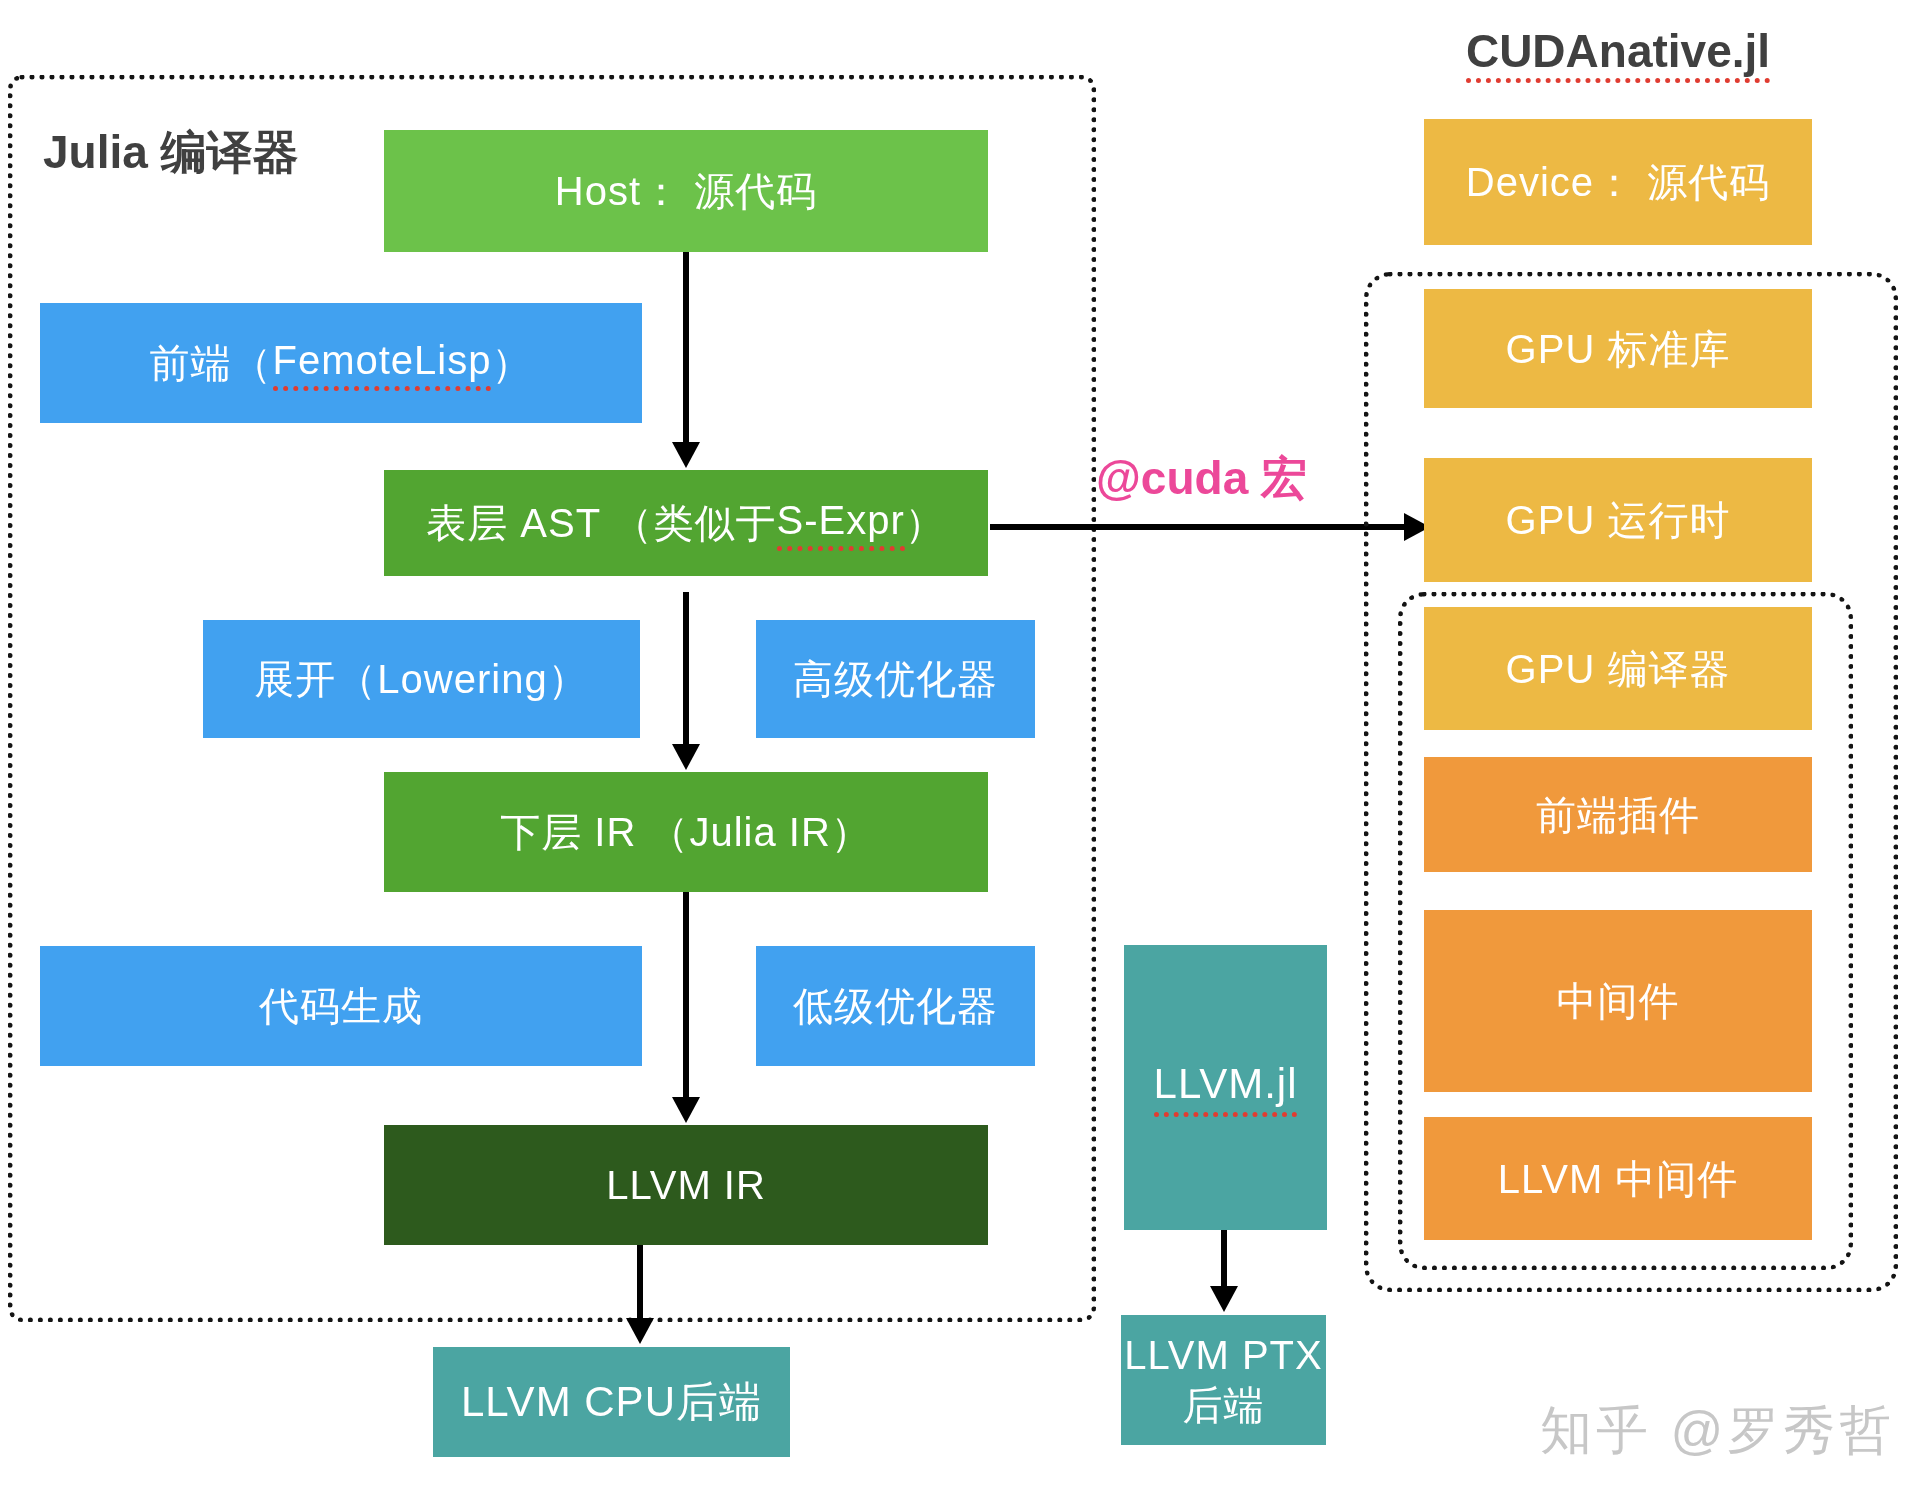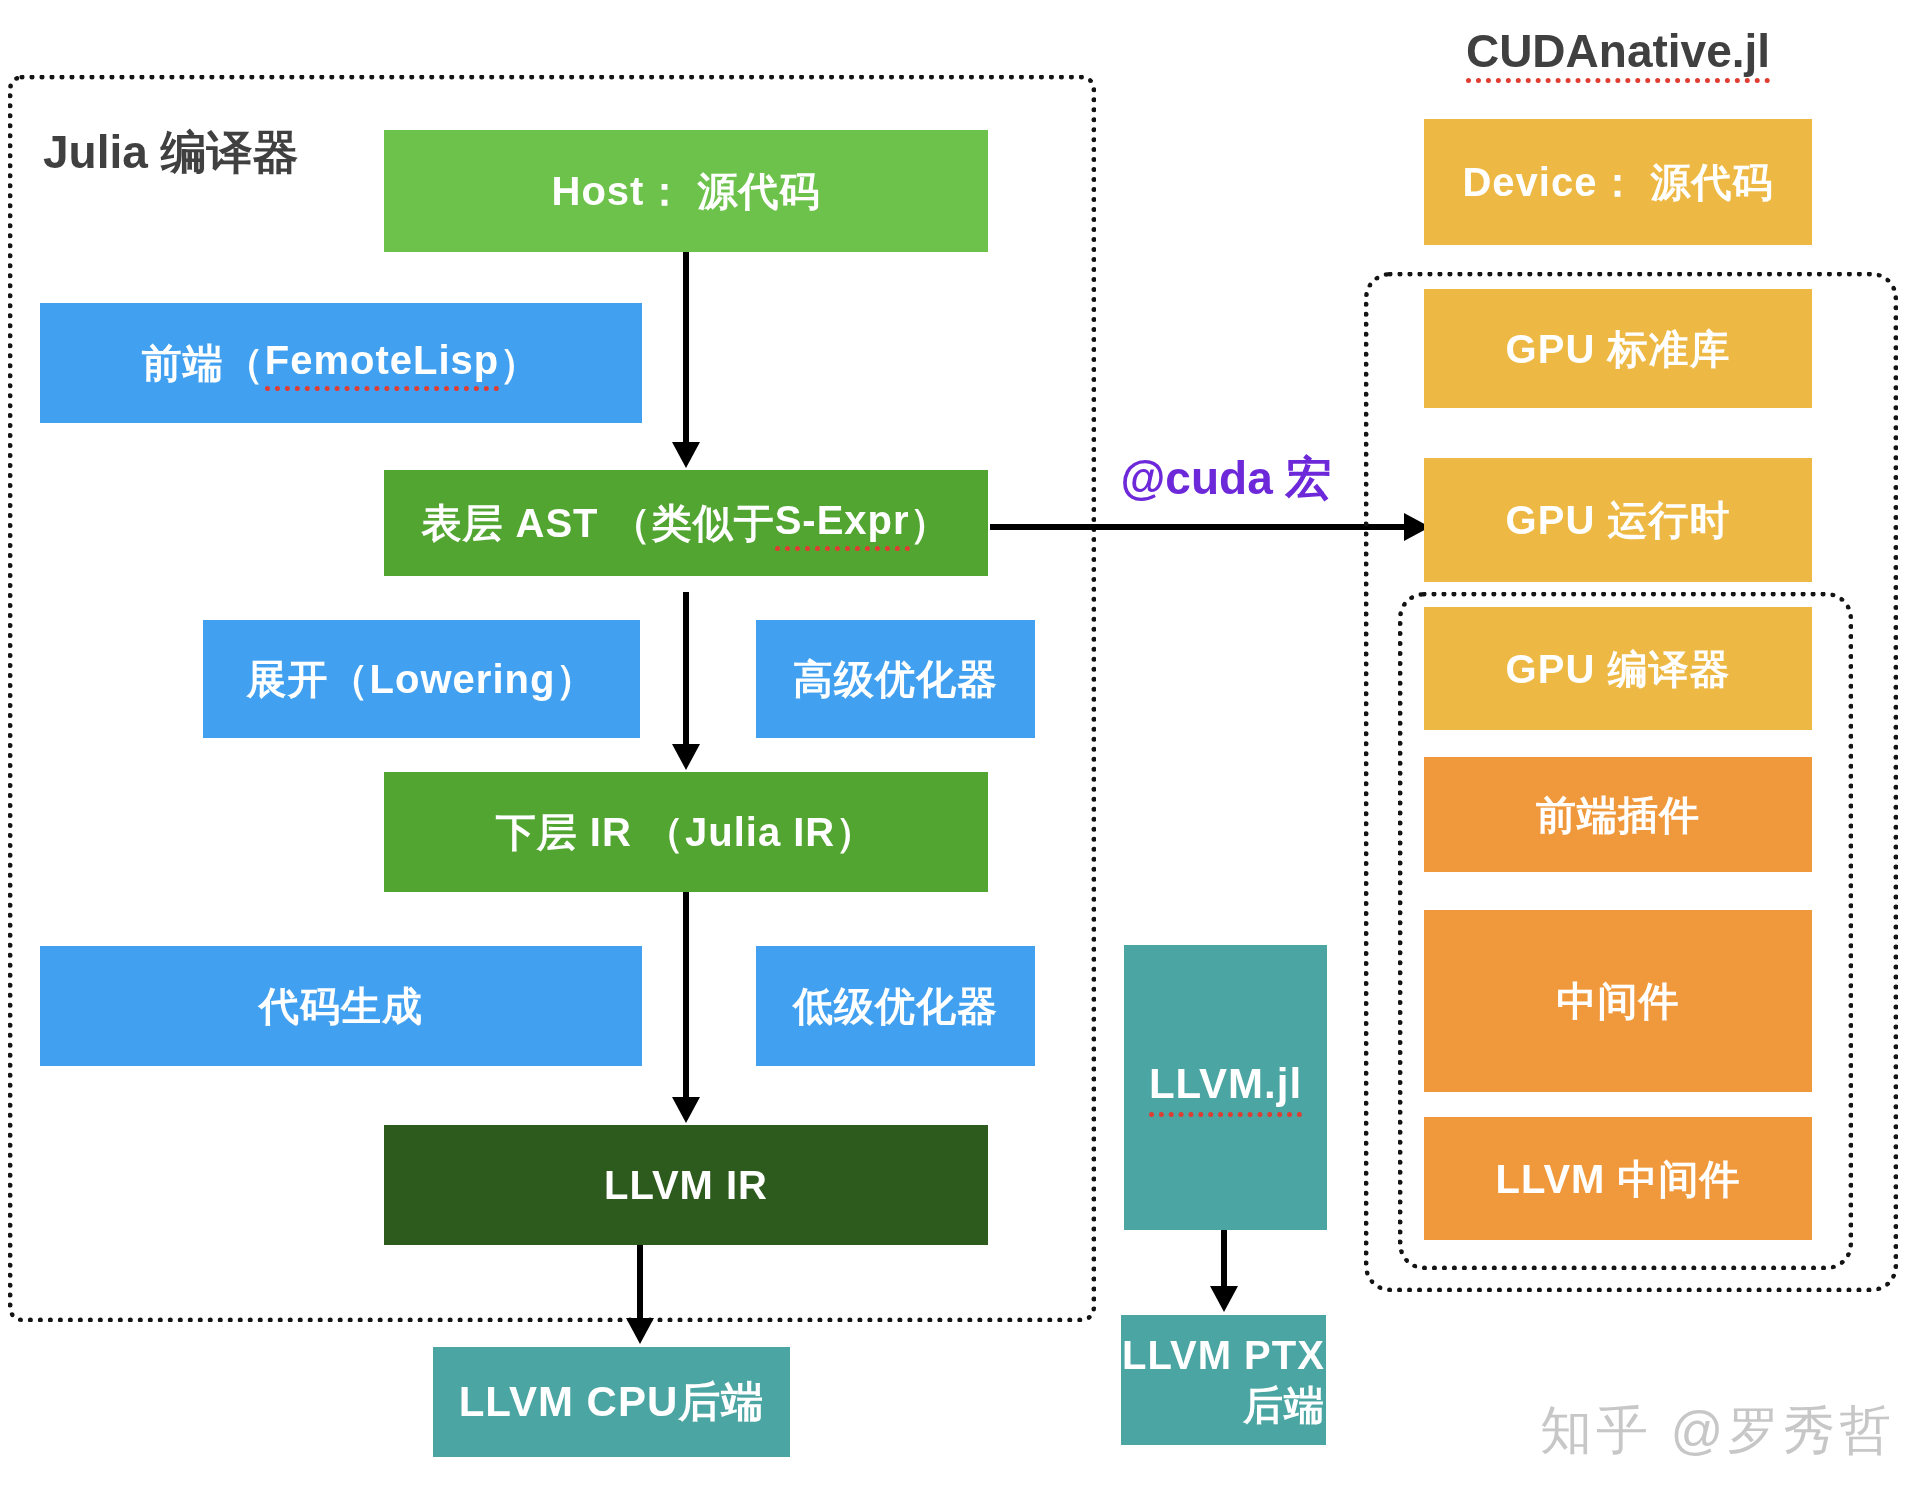--- a/index.html
+++ b/index.html
@@ -13,23 +13,23 @@
   .dashed{
     position:absolute;
     border:5px dotted #141414;
     background:transparent;
   }
   .box{
     position:absolute;
     display:flex;align-items:center;justify-content:center;
     color:#ffffff;
     font-size:40px;
-    font-weight:700;
+    font-weight:400;
     letter-spacing:1px;
-    text-align:right;
+    text-align:center;
     line-height:1.25;
     white-space:nowrap;
   }
   .green-light{background:#6cc24a;}
   .green{background:#52a531;}
   .green-dark{background:#2d5a1d;}
   .blue{background:#41a1f0;}
   .teal{background:#4ba5a2;}
   .gold{background:#edb944;}
   .orange{background:#f0993c;}
@@ -66,24 +66,23 @@
     content:'';
     position:absolute;
     right:-25px;top:-11px;
     width:0;height:0;
     border-top:14px solid transparent;
     border-bottom:14px solid transparent;
     border-left:26px solid #000000;
   }
   .macro-label{
     position:absolute;
-    color:#6d28d9;
+    color:#ec4899;
     font-size:46px;
     font-weight:bold;
-    text-align:center;
     white-space:nowrap;
   }
   .watermark{
     position:absolute;
     color:#c7c7c7;
     font-size:52px;
     font-weight:500;
     letter-spacing:4px;
     white-space:nowrap;
     text-shadow:1px 1px 0 #ffffff;

